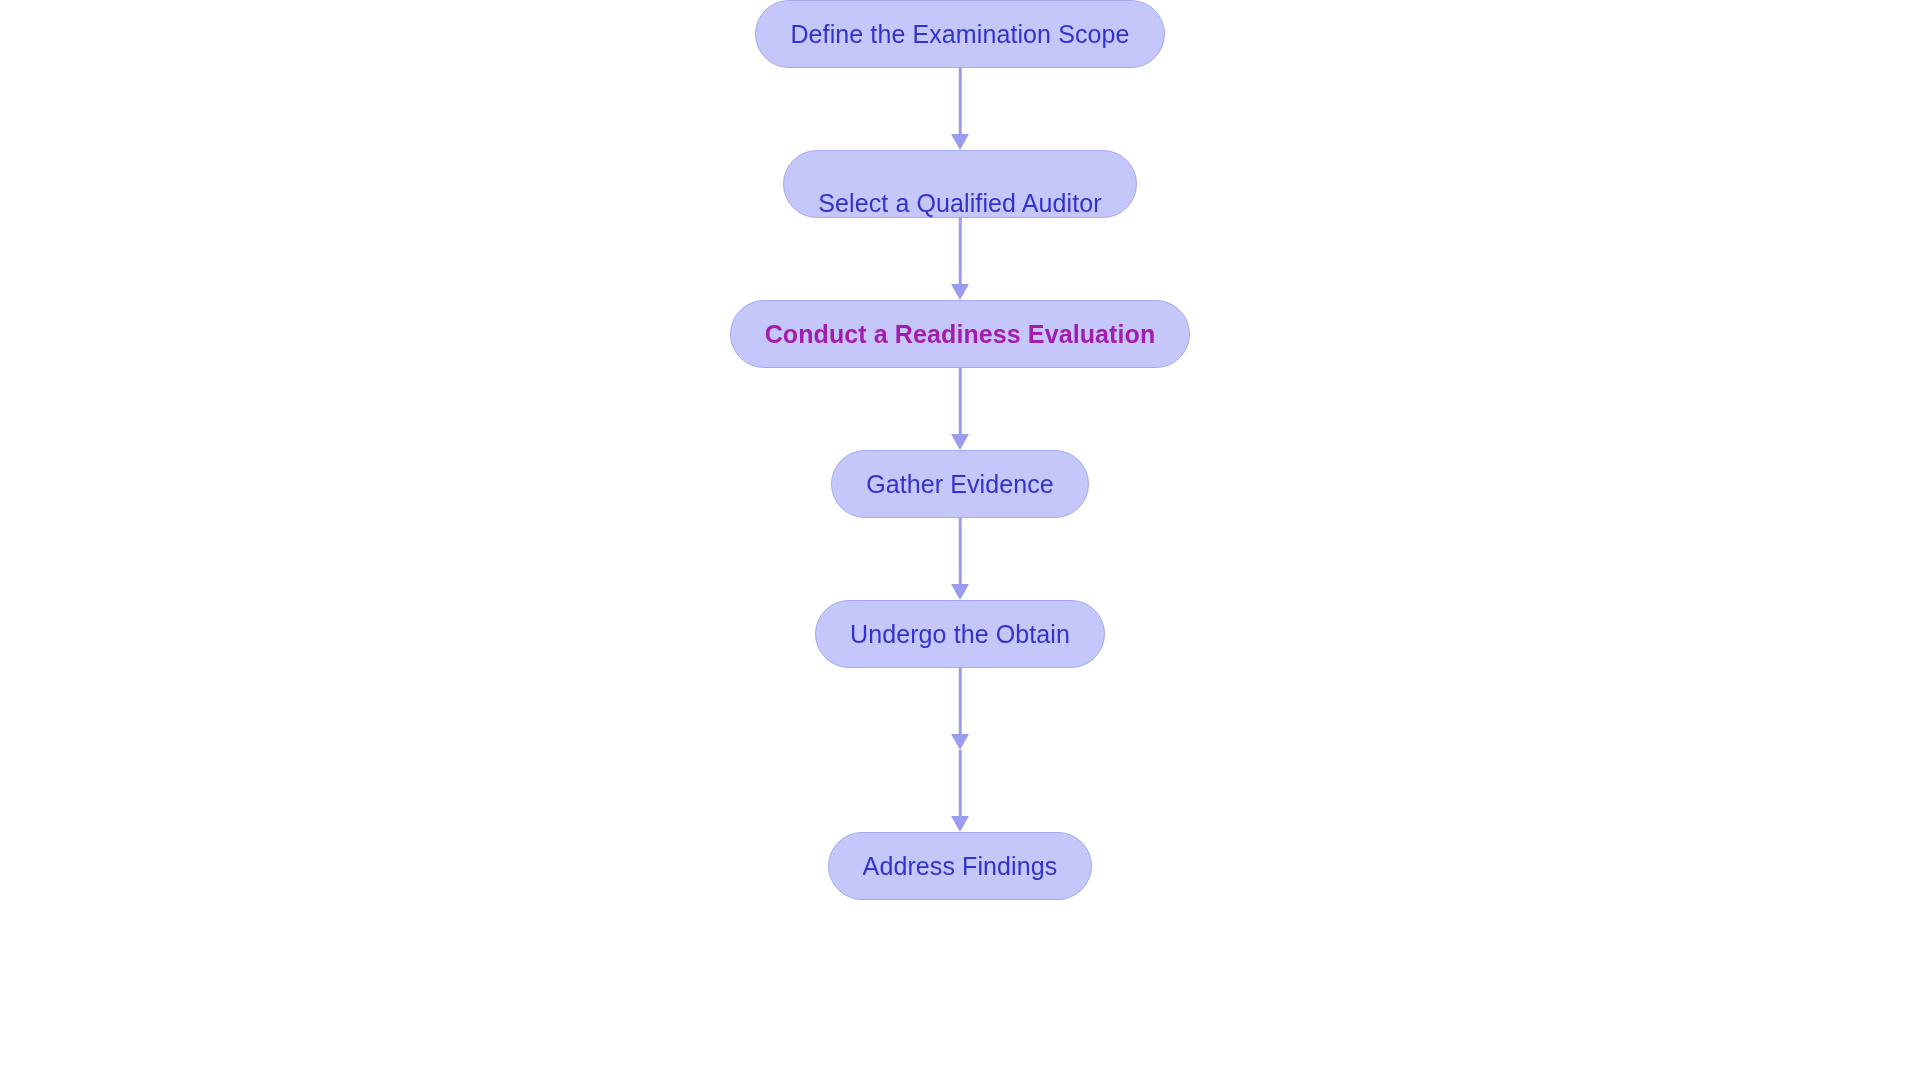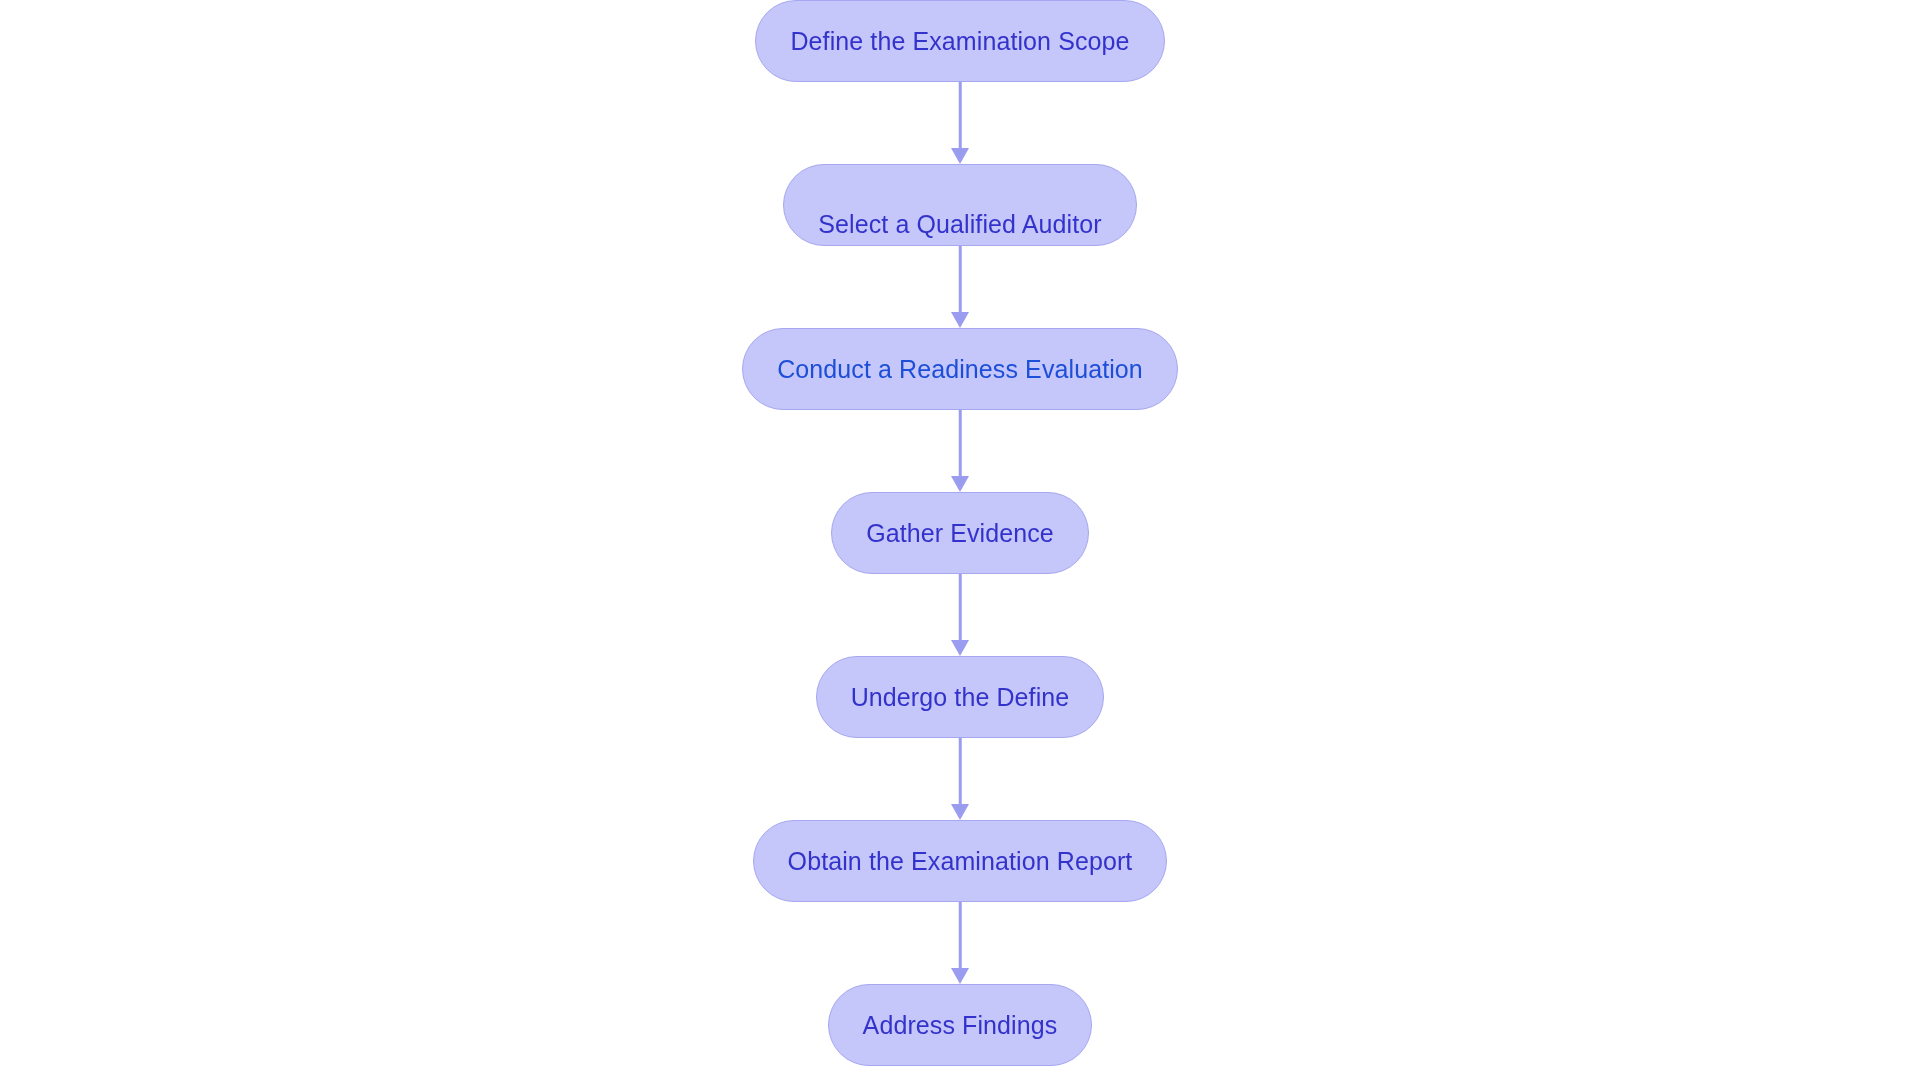--- a/index.html
+++ b/index.html
@@ -30,21 +30,21 @@
     height: 1083px;
     display: flex;
     flex-direction: column;
     align-items: center;
     justify-content: flex-start;
   }
 
   
   .node {
     box-sizing: border-box;
-    height: 82px;
+    height: 68px;
     display: flex;
     align-items: center;
     justify-content: center;
     background: #c5c6f9;
     border: 1.6px solid #a6a8f1;
     border-radius: 41px;
     padding: 0 34px;
     flex: none;
   }
   .node-label {
@@ -102,49 +102,46 @@
     <div class="node" style="background: rgb(197, 198, 249); border-color: rgb(166, 168, 241);">
       <span class="node-label" style="color: rgb(51, 51, 204); margin-top: 38px;">Select a Qualified Auditor</span>
     </div>
 
     <div class="connector">
       <div class="conn-line" style="background: rgb(154, 156, 240);"></div>
       <div class="conn-arrow" style="border-top-color: rgb(154, 156, 240);"></div>
     </div>
 
     <div class="node" style="background: rgb(197, 198, 249); border-color: rgb(166, 168, 241);">
-      <span class="node-label" style="color: #1d4ed8;">Conduct a Readiness Evaluation</span>
+      <span class="node-label" style="color: #a21caf; font-weight: bold;">Conduct a Readiness Evaluation</span>
     </div>
 
     <div class="connector">
       <div class="conn-line" style="background: rgb(154, 156, 240);"></div>
       <div class="conn-arrow" style="border-top-color: rgb(154, 156, 240);"></div>
     </div>
 
     <div class="node" style="background: rgb(197, 198, 249); border-color: rgb(166, 168, 241);">
       <span class="node-label" style="color: rgb(51, 51, 204);">Gather Evidence</span>
     </div>
 
     <div class="connector">
       <div class="conn-line" style="background: rgb(154, 156, 240);"></div>
       <div class="conn-arrow" style="border-top-color: rgb(154, 156, 240);"></div>
     </div>
 
     <div class="node" style="background: rgb(197, 198, 249); border-color: rgb(166, 168, 241);">
-      <span class="node-label" style="color: rgb(51, 51, 204);">Undergo the Define</span>
+      <span class="node-label" style="color: rgb(51, 51, 204);">Undergo the Obtain</span>
     </div>
 
     <div class="connector">
       <div class="conn-line" style="background: rgb(154, 156, 240);"></div>
       <div class="conn-arrow" style="border-top-color: rgb(154, 156, 240);"></div>
     </div>
 
-    <div class="node" style="background: rgb(197, 198, 249); border-color: rgb(166, 168, 241);">
-      <span class="node-label" style="color: rgb(51, 51, 204);">Obtain the Examination Report</span>
-    </div>
 
     <div class="connector">
       <div class="conn-line" style="background: rgb(154, 156, 240);"></div>
       <div class="conn-arrow" style="border-top-color: rgb(154, 156, 240);"></div>
     </div>
 
     <div class="node" style="background: rgb(197, 198, 249); border-color: rgb(166, 168, 241); justify-content: flex-end;">
       <span class="node-label" style="color: rgb(51, 51, 204);">Address Findings</span>
     </div>
 

